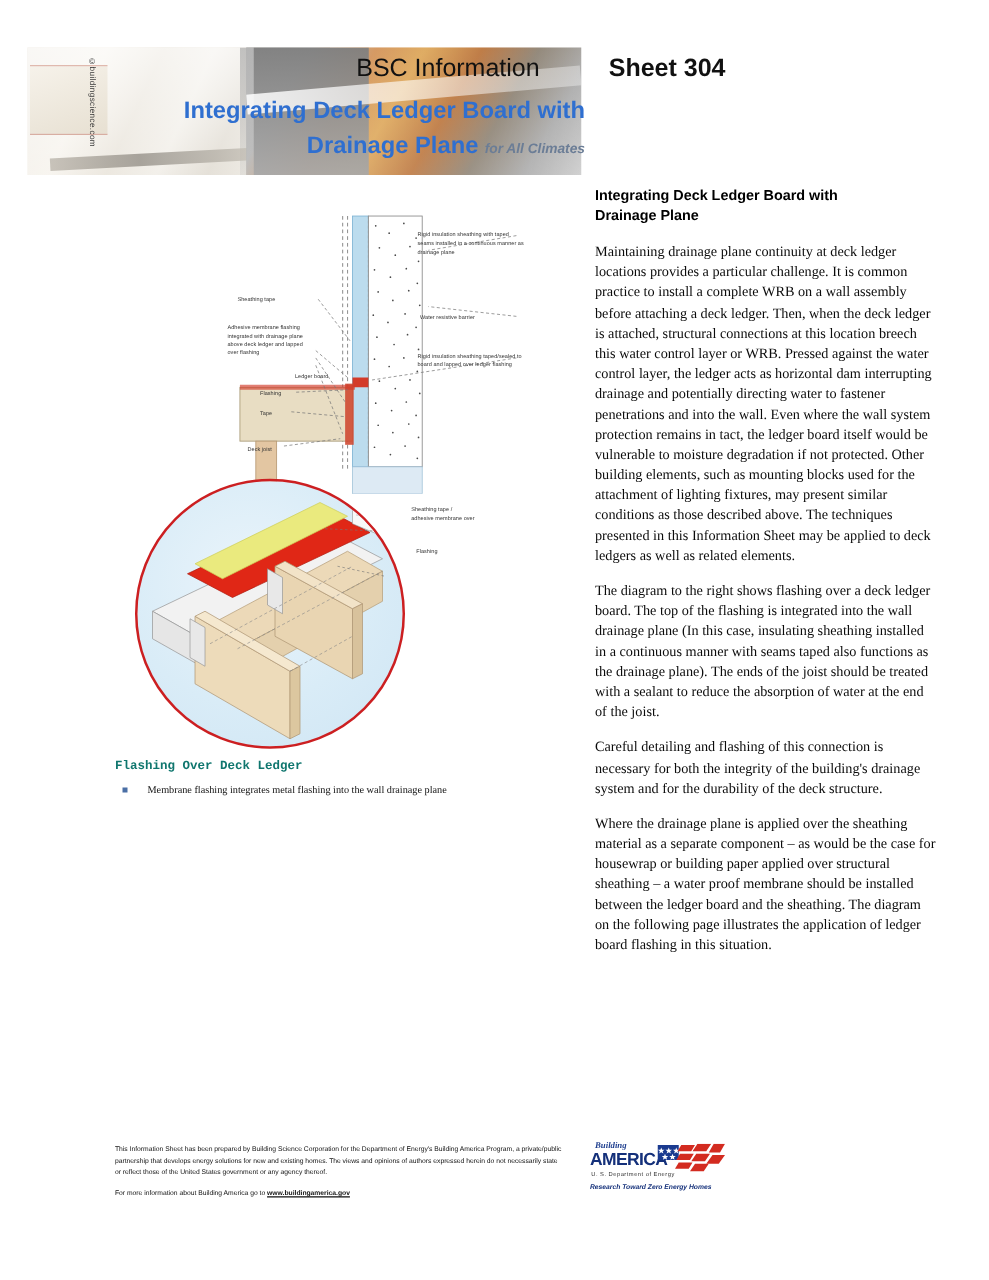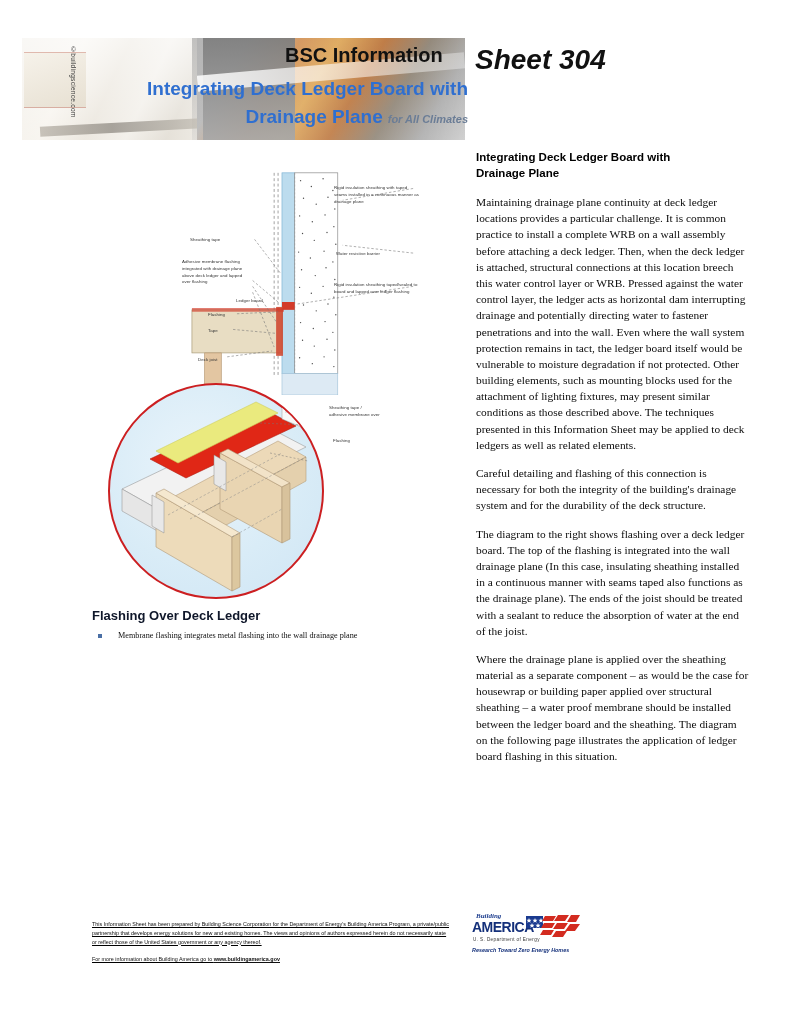--- a/index.html
+++ b/index.html
@@ -92,36 +92,35 @@
     position: absolute;
     left: 0px; top: 26px;
     width: 268px; height: 16px;
     background: linear-gradient(90deg, rgba(255,255,255,.85), rgba(255,255,255,.35));
     transform: rotate(-5deg);
   }
   .bsc-info {
     position: absolute;
     left: 263px; top: 6px;
     font-family: "Liberation Sans", sans-serif;
-    font-weight: bold;
+    font-weight: normal;
     font-size: 20px;
     color: #111;
     z-index: 6;
     white-space: nowrap;
   }
   .sheet-num {
     position: absolute;
-    left: 453px; top: 6px;
-    font-family: "Liberation Sans", sans-serif;
-    font-weight: bold;
-    font-size: 28px;
+    left: 465px; top: 6px;
+    font-family: "Liberation Sans", sans-serif;
+    font-weight: bold;
+    font-size: 20px;
     color: #111;
     z-index: 6;
     white-space: nowrap;
-    font-style: italic;
   }
   .hdr-sub1 {
     position: absolute;
     left: 0px; top: 40px;
     width: 446px;
     text-align: right;
     font-family: "Liberation Sans", sans-serif;
     font-weight: bold;
     font-size: 19px;
     color: #2f6fd0;
@@ -186,24 +185,24 @@
   .iso { position: absolute; left: 0; top: 0; width: 212px; height: 212px; }
 
   
   .left-col {
     position: absolute;
     left: 92px;
     top: 608px;
     width: 390px;
   }
   .left-head {
-    font-family: Liberation Sans, sans-serif;
-    font-weight: bold;
-    font-size: 13px;
-    color: #0f172a;
+    font-family: Liberation Mono, monospace;
+    font-weight: bold;
+    font-size: 10px;
+    color: #0f766e;
     margin: 0 0 8px 0;
   }
   .bullets { list-style: none; margin: 0; padding: 0; }
   .bullets li {
     position: relative;
     padding-left: 26px;
     margin-bottom: 11px;
     font-family: "Liberation Serif", serif;
     font-size: 8.2px;
     color: #111;
@@ -240,23 +239,22 @@
     color: #0b0b0b;
   }
 
   
   .footer {
     position: absolute;
     left: 92px;
     top: 912px;
     width: 620px;
     display: flex;
-    align-items: flex-end;
+    align-items: center;
     gap: 10px;
-    text-decoration: underline;
   }
   .footer-text { width: 360px; }
   .footer-text p {
     margin: 0 0 9px 0;
     font-family: "Liberation Sans", sans-serif;
     font-size: 5.4px;
     line-height: 1.62;
     color: #111;
   }
   .footer-text p:last-child { margin-bottom: 0; }
@@ -469,22 +467,22 @@
     <li><span class="sq"></span><span>Membrane flashing integrates metal flashing into the wall drainage plane</span></li>
   </ul>
 </div>
 
 <div class="right-col">
   <h2 class="right-head">
     <span>Integrating Deck Ledger Board with</span><br>
     <span>Drainage Plane</span>
   </h2>
   <p>Maintaining drainage plane continuity at deck ledger locations provides a particular challenge.  It is common practice to install a complete WRB on a wall assembly before attaching a deck ledger.  Then, when the deck ledger is attached, structural connections at this location breech this water control layer or WRB.  Pressed against the water control layer, the ledger acts as horizontal dam interrupting drainage and potentially directing water to fastener penetrations and into the wall.  Even where the wall system protection remains in tact, the ledger board itself would be vulnerable to moisture degradation if not protected.  Other building elements, such as mounting blocks used for the attachment of lighting fixtures, may present similar conditions as those described above.  The techniques presented in this Information Sheet may be applied to deck ledgers as well as related elements.</p>
+  <p>The diagram to the right shows flashing over a deck ledger board.  The top of the flashing is integrated into the wall drainage plane (In this case, insulating sheathing installed in a continuous manner with seams taped also functions as the drainage plane).  The ends of the joist should be treated with a sealant to reduce the absorption of water at the end of the joist.</p>
   <p>Careful detailing and flashing of this connection is necessary for both the integrity of the building's drainage system and for the durability of the deck structure.</p>
-  <p>The diagram to the right shows flashing over a deck ledger board.  The top of the flashing is integrated into the wall drainage plane (In this case, insulating sheathing installed in a continuous manner with seams taped also functions as the drainage plane).  The ends of the joist should be treated with a sealant to reduce the absorption of water at the end of the joist.</p>
   <p>Where the drainage plane is applied over the sheathing material as a separate component – as would be the case for housewrap or building paper applied over structural sheathing – a water proof membrane should be installed between the ledger board and the sheathing.   The diagram on the following page illustrates the application of ledger board flashing in this situation.</p>
 </div>
 
 <div class="footer">
   <div class="footer-text">
     <p>This Information Sheet has been prepared by Building Science Corporation for the Department of Energy's Building America Program, a private/public partnership that develops energy solutions for new and existing homes. The views and opinions of authors expressed herein do not necessarily state or reflect those of the United States government or any agency thereof.</p>
     <p><span>For more information about Building America go to </span><a class="footer-link" href="#">www.buildingamerica.gov</a></p>
   </div>
   <div class="ba-logo">
     <div class="ba-building">Building</div>

